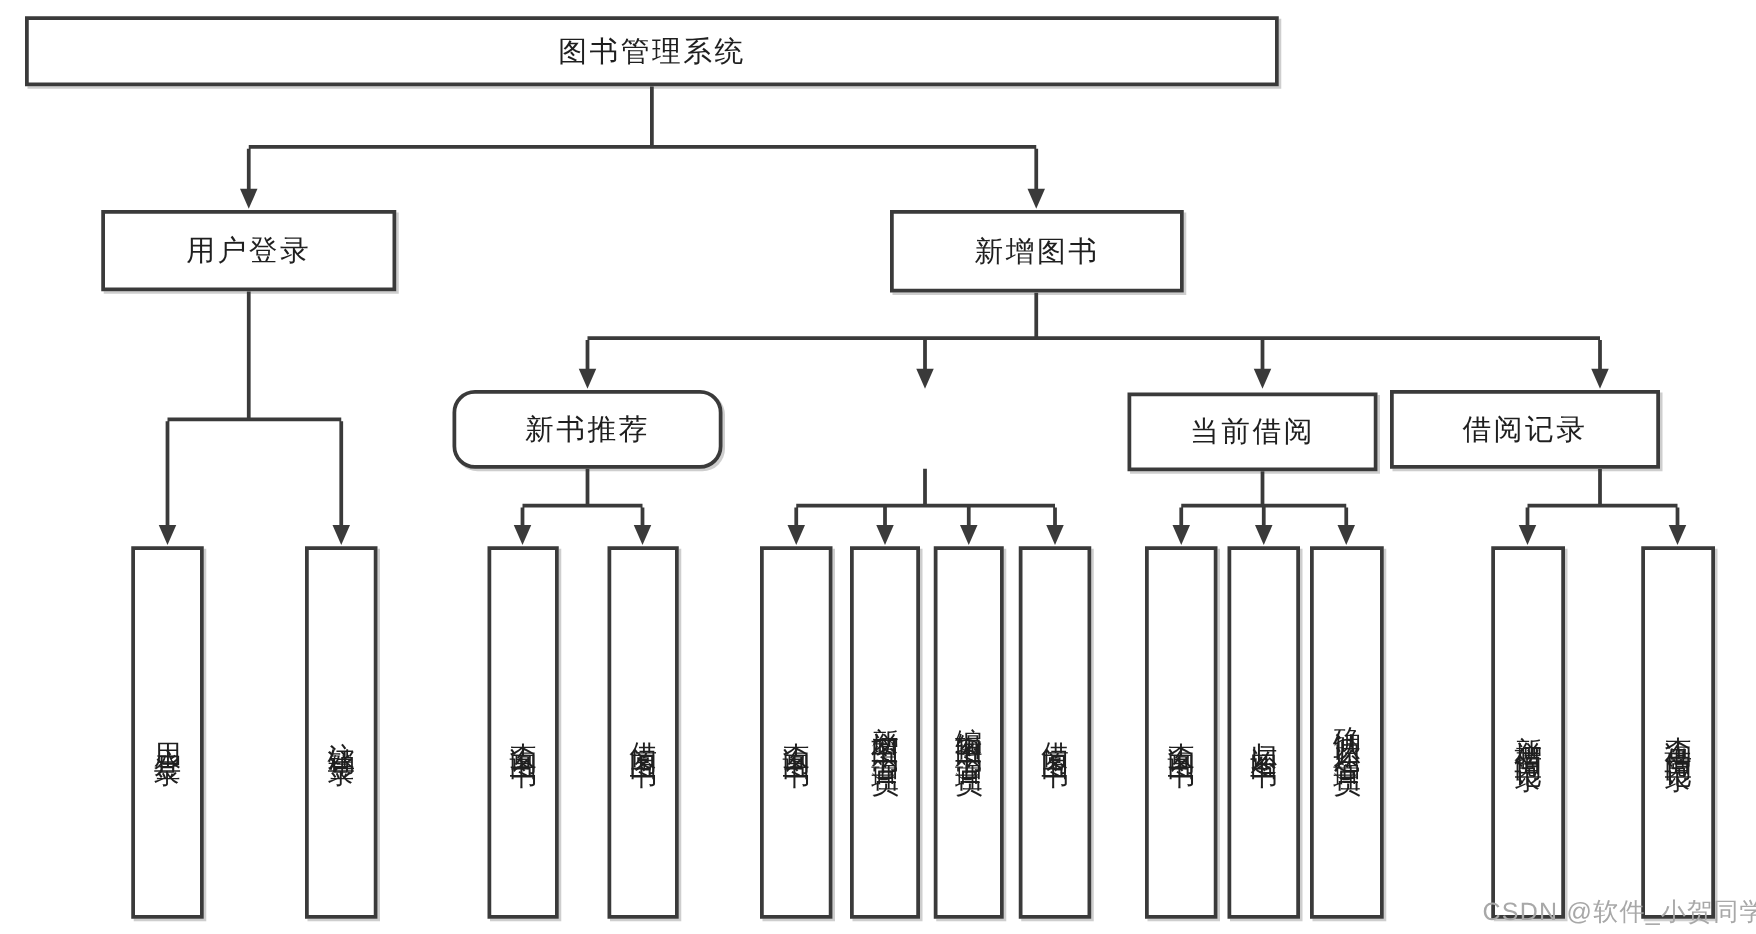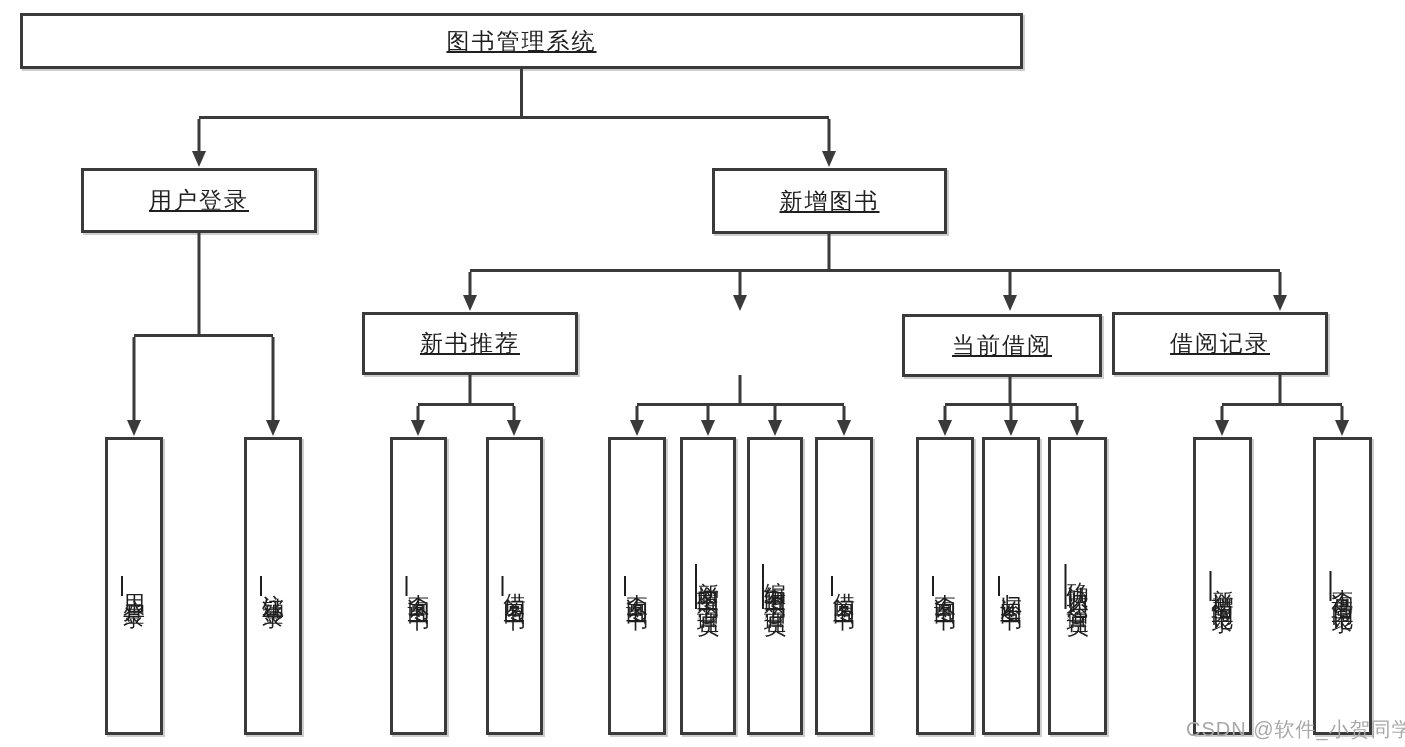--- a/index.html
+++ b/index.html
@@ -35,21 +35,20 @@
     background: #fff;
     border: 3px solid var(--line);
     box-shadow: 2px 2px 0 rgba(60,60,60,0.25);
     display: flex;
     align-items: center;
     justify-content: center;
     font-size: 23px;
     letter-spacing: 2px;
     white-space: nowrap;
     text-align: center;
-    text-decoration: underline;
   }
   .leaf {
     writing-mode: vertical-rl;
     font-size: 22px;
     letter-spacing: 5px;
     white-space: nowrap;
   }
   .watermark {
     position: absolute;
     left: 1186px;
@@ -99,21 +98,21 @@
     <path d="M1280 375 V406 M1222 404.5 H1342 M1222 406 V421 M1342 406 V421"></path>
     <polygon points="1215,420 1229,420 1222,436"></polygon>
     <polygon points="1335,420 1349,420 1342,436"></polygon>
   </svg>
 
   <div class="node" style="left:20px; top:13px; width:1003px; height:56px;">图书管理系统</div>
 
   <div class="node" style="left:81px; top:168px; width:236px; height:65px;">用户登录</div>
   <div class="node" style="left:712px; top:168px; width:235px; height:66px;">新增图书</div>
 
-  <div class="node" style="left:362px; top:312px; width:216px; height:63px;">新书推荐</div>
+  <div class="node" style="left:362px; top:312px; width:216px; height:63px;border-radius:18px;">新书推荐</div>
   <div class="node" style="left:902px; top:314px; width:200px; height:63px;">当前借阅</div>
   <div class="node" style="left:1112px; top:312px; width:216px; height:63px;">借阅记录</div>
 
   <div class="node leaf" style="left:105px; top:437px; width:58px; height:298px;">用户登录</div>
   <div class="node leaf" style="left:244px; top:437px; width:58px; height:298px;">注销登录</div>
 
   <div class="node leaf" style="left:390px; top:437px; width:57px; height:298px;">查询图书</div>
   <div class="node leaf" style="left:486px; top:437px; width:57px; height:298px;">借阅图书</div>
 
   <div class="node leaf" style="left:608px; top:437px; width:58px; height:298px;">查询图书</div>

